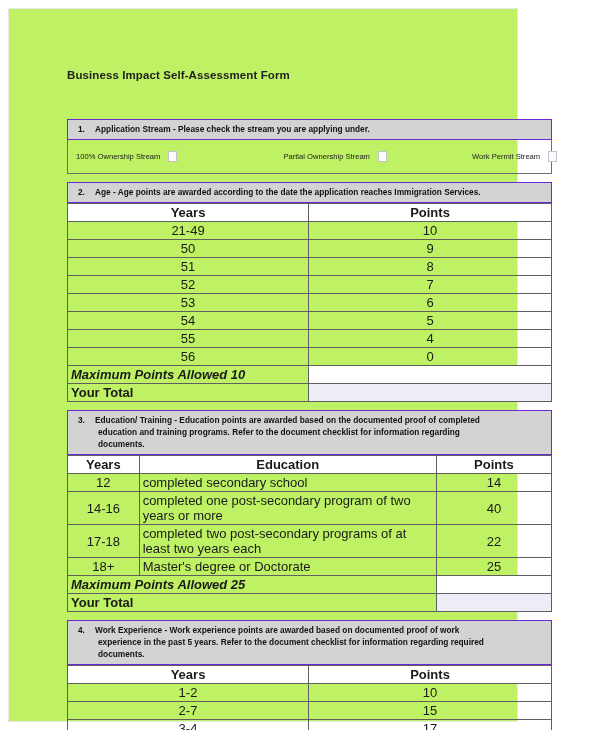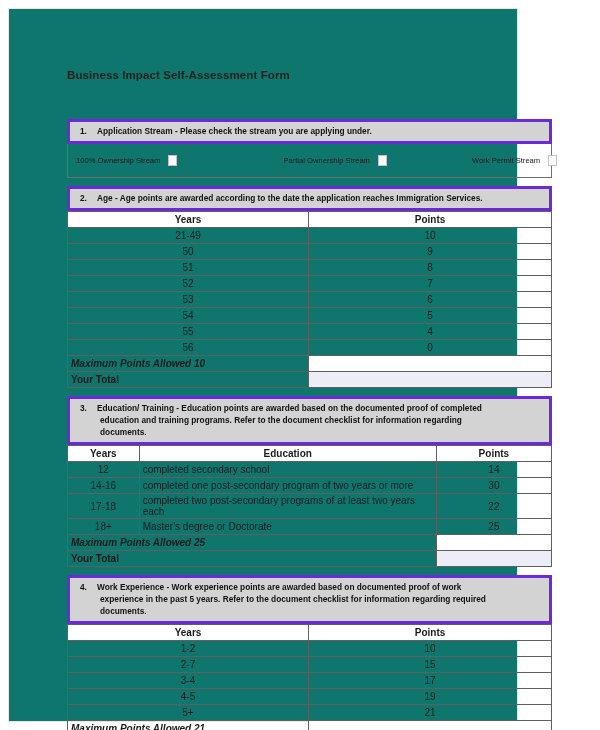--- a/index.html
+++ b/index.html
@@ -15,21 +15,21 @@
     color: #1a1a1a;
     overflow: hidden;
   }
 
   .page {
     position: absolute;
     left: 8px;
     top: 8px;
     width: 510px;
     height: 714px;
-    background: #0f766e;
+    background: #bef264;
     border: 1px solid #e8e8e8;
     box-sizing: border-box;
   }
 
   .doc-title {
     position: absolute;
     left: 58px;
     top: 60px;
     font-size: 11.5px;
     font-weight: bold;
@@ -44,21 +44,21 @@
     top: 110px;
     width: 485px;
   }
 
   
   .section {
     margin-bottom: 8px;
   }
   .sec-head {
     background: #d3d3d3;
-    border: 3px solid #6d28d9;
+    border: 1px solid #6d28d9;
     box-sizing: border-box;
     padding: 3px 6px 4px 10px;
     font-size: 8.3px;
     font-weight: bold;
     line-height: 1.45;
     color: #111;
   }
   .sec-head .num {
     display: inline-block;
     width: 17px;
@@ -102,21 +102,21 @@
 
   
   table.grid {
     border-collapse: collapse;
     width: 100%;
     table-layout: fixed;
   }
   table.grid th,
   table.grid td {
     border: 1px solid #5f5f5f;
-    font-size: 10px;
+    font-size: 13px;
     padding: 1px 3px;
     height: 13px;
     color: #1a1a1a;
   }
   table.grid th {
     font-weight: bold;
     text-align: center;
     background: #ffffff;
   }
   td.c { text-align: center; }
@@ -251,21 +251,21 @@
         </thead>
         <tbody>
           <tr>
             <td class="c">12</td>
             <td class="l">completed secondary school</td>
             <td class="c">14</td>
           </tr>
           <tr>
             <td class="c">14-16</td>
             <td class="l">completed one post-secondary program of  two years or more</td>
-            <td class="c">30</td>
+            <td class="c">40</td>
           </tr>
           <tr>
             <td class="c">17-18</td>
             <td class="l">completed two post-secondary programs of at least two years each</td>
             <td class="c">22</td>
           </tr>
           <tr>
             <td class="c">18+</td>
             <td class="l">Master's degree or Doctorate</td>
             <td class="c">25</td>

